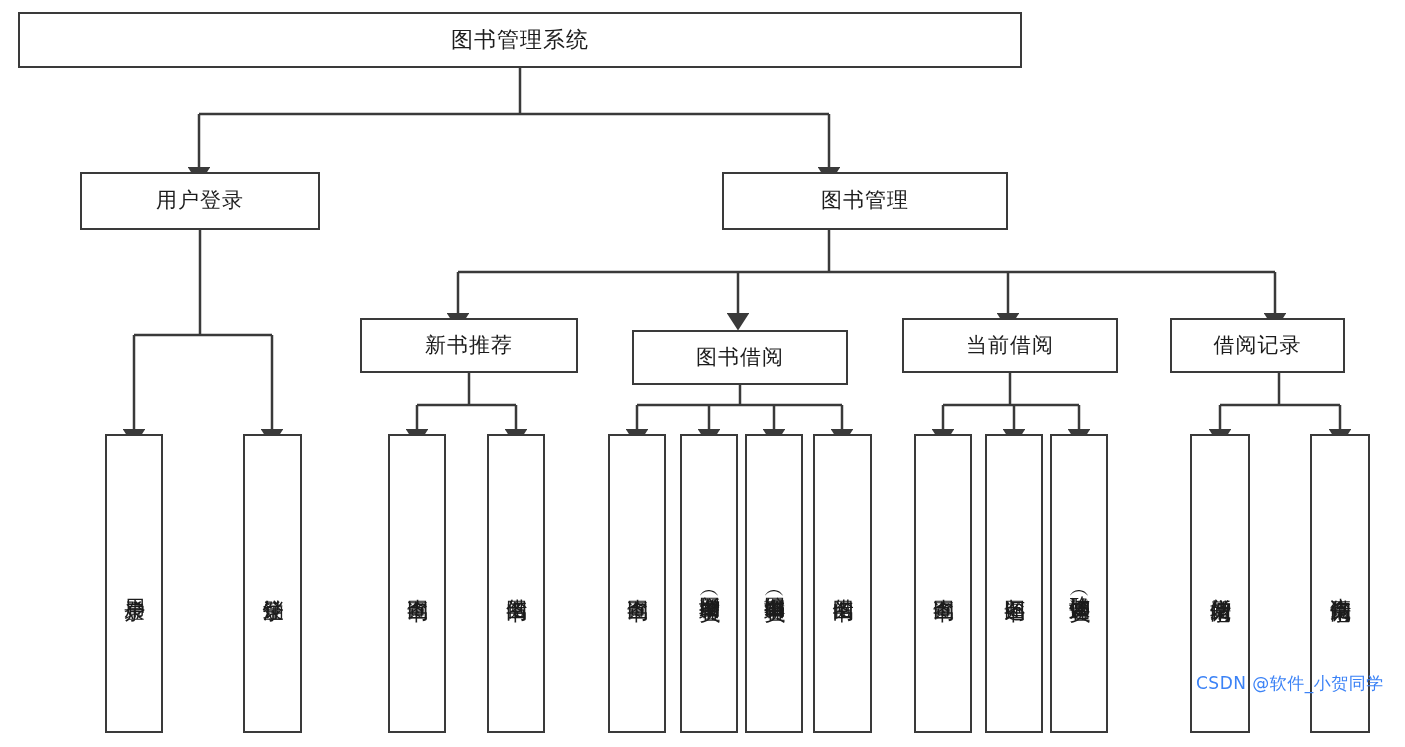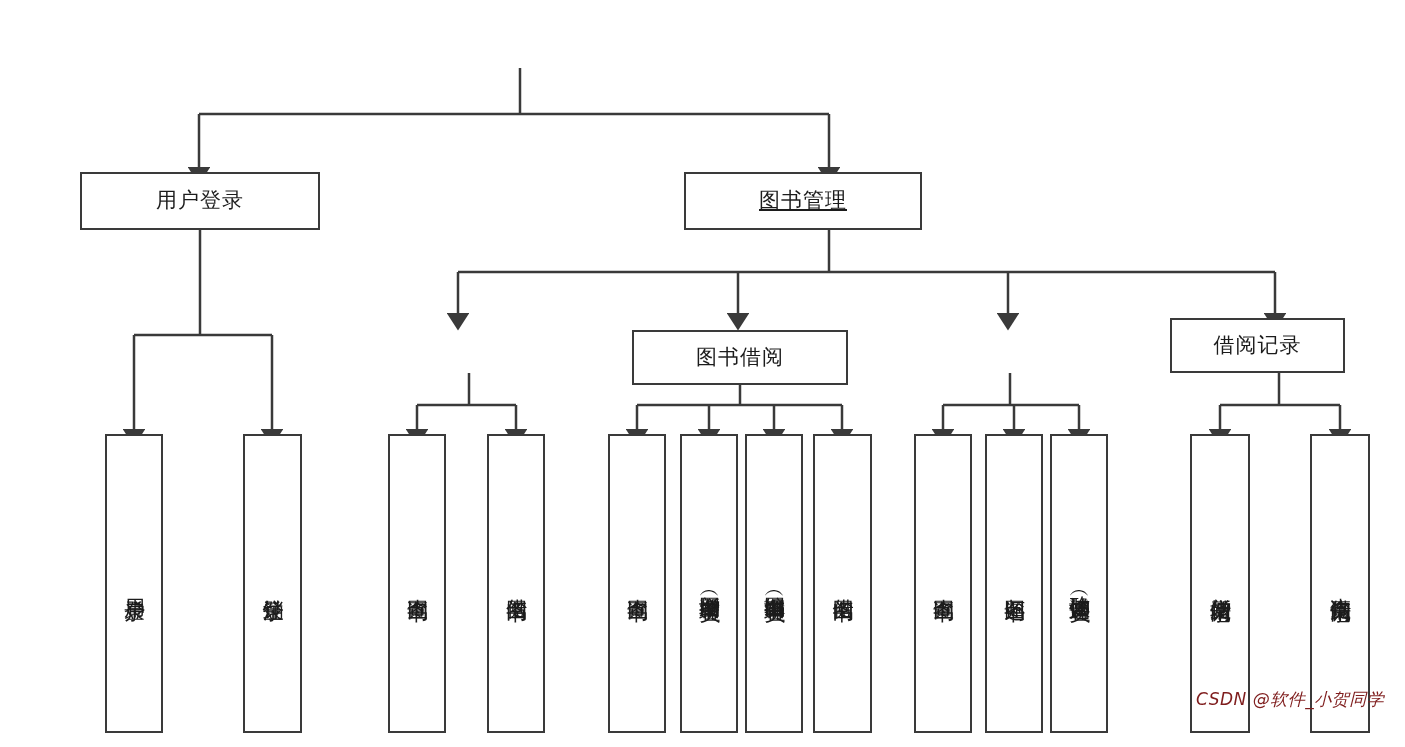--- a/index.html
+++ b/index.html
@@ -105,30 +105,39 @@
         <line x1="943" y1="405" x2="943" y2="432" stroke="#3a3a3a" stroke-width="2.5" stroke-linecap="butt" marker-end="url(#arrowhead)"></line>
         <line x1="1014" y1="405" x2="1014" y2="432" stroke="#3a3a3a" stroke-width="2.5" stroke-linecap="butt" marker-end="url(#arrowhead)"></line>
         <line x1="1079" y1="405" x2="1079" y2="432" stroke="#3a3a3a" stroke-width="2.5" stroke-linecap="butt" marker-end="url(#arrowhead)"></line>
         <line x1="1279" y1="373" x2="1279" y2="405" stroke="#3a3a3a" stroke-width="2.5" stroke-linecap="butt"></line>
         <line x1="1220" y1="405" x2="1340" y2="405" stroke="#3a3a3a" stroke-width="2.5" stroke-linecap="butt"></line>
         <line x1="1220" y1="405" x2="1220" y2="432" stroke="#3a3a3a" stroke-width="2.5" stroke-linecap="butt" marker-end="url(#arrowhead)"></line>
         <line x1="1340" y1="405" x2="1340" y2="432" stroke="#3a3a3a" stroke-width="2.5" stroke-linecap="butt" marker-end="url(#arrowhead)"></line>
       </g>
   </svg>
 
+  <div class="node node-h node-root" id="n-root" style="left: 18px; top: 12px; width: 1004px; height: 56px;">
+    <span>图书管理系统</span>
+  </div>
 
   <div class="node node-h" id="n-l2-0" style="left: 80px; top: 172px; width: 240px; height: 58px;">
     <span>用户登录</span>
   </div>
-  <div class="node node-h" id="n-l2-1" style="left: 684px; top: 172px; width: 238px; height: 58px; text-decoration: underline;">
+  <div class="node node-h" id="n-l2-1" style="left: 722px; top: 172px; width: 286px; height: 58px;">
     <span>图书管理</span>
   </div>
 
+  <div class="node node-h" id="n-l3-0" style="left: 360px; top: 318px; width: 218px; height: 55px;">
+    <span>新书推荐</span>
+  </div>
   <div class="node node-h" id="n-l3-1" style="left: 632px; top: 318px; width: 216px; height: 55px; margin-top: 12px;">
     <span>图书借阅</span>
+  </div>
+  <div class="node node-h" id="n-l3-2" style="left: 902px; top: 318px; width: 216px; height: 55px;">
+    <span>当前借阅</span>
   </div>
   <div class="node node-h" id="n-l3-3" style="left: 1170px; top: 318px; width: 175px; height: 55px;">
     <span>借阅记录</span>
   </div>
 
   <div class="node node-v" id="n-lf-0" style="left: 105px; top: 434px; width: 58px; height: 299px;">
     <span>用户登录</span>
   </div>
   <div class="node node-v" id="n-lf-1" style="left: 243px; top: 434px; width: 59px; height: 299px;">
     <span>注销登录</span>
@@ -160,15 +169,15 @@
   <div class="node node-v" id="n-lf-10" style="left: 1050px; top: 434px; width: 58px; height: 299px;">
     <span>确认归还（管理员）</span>
   </div>
   <div class="node node-v" id="n-lf-11" style="left: 1190px; top: 434px; width: 60px; height: 299px;">
     <span>新增借阅记录</span>
   </div>
   <div class="node node-v" id="n-lf-12" style="left: 1310px; top: 434px; width: 60px; height: 299px;">
     <span>查询借阅记录</span>
   </div>
 
-  <div class="watermark" id="wm" style="left: 1196px; top: 688px; color: #7f1d1d; font-style: italic;">CSDN @软件_小贺同学</div>
+  <div class="watermark" id="wm" style="left: 1196px; top: 672px; color: #3b82f6;">CSDN @软件_小贺同学</div>
 
 </div>
 
 </body></html>

